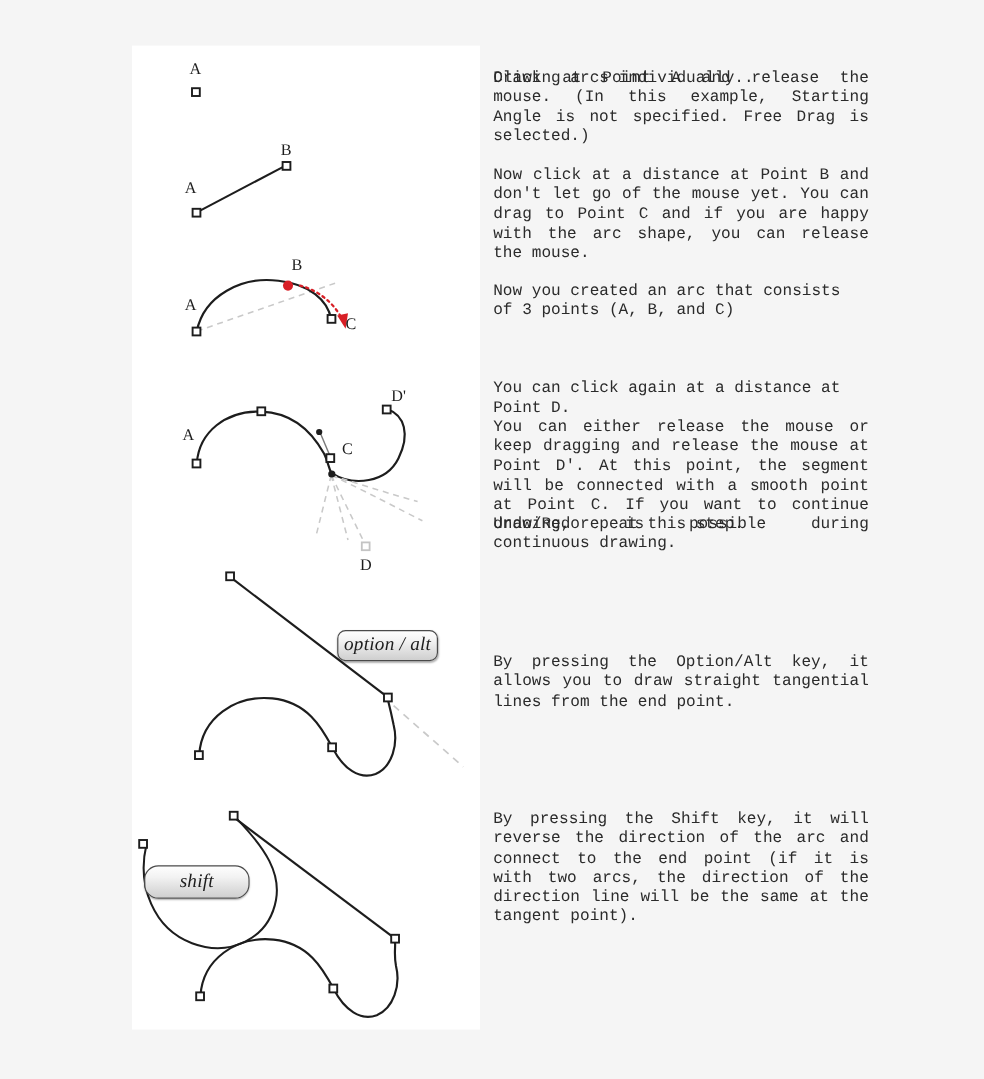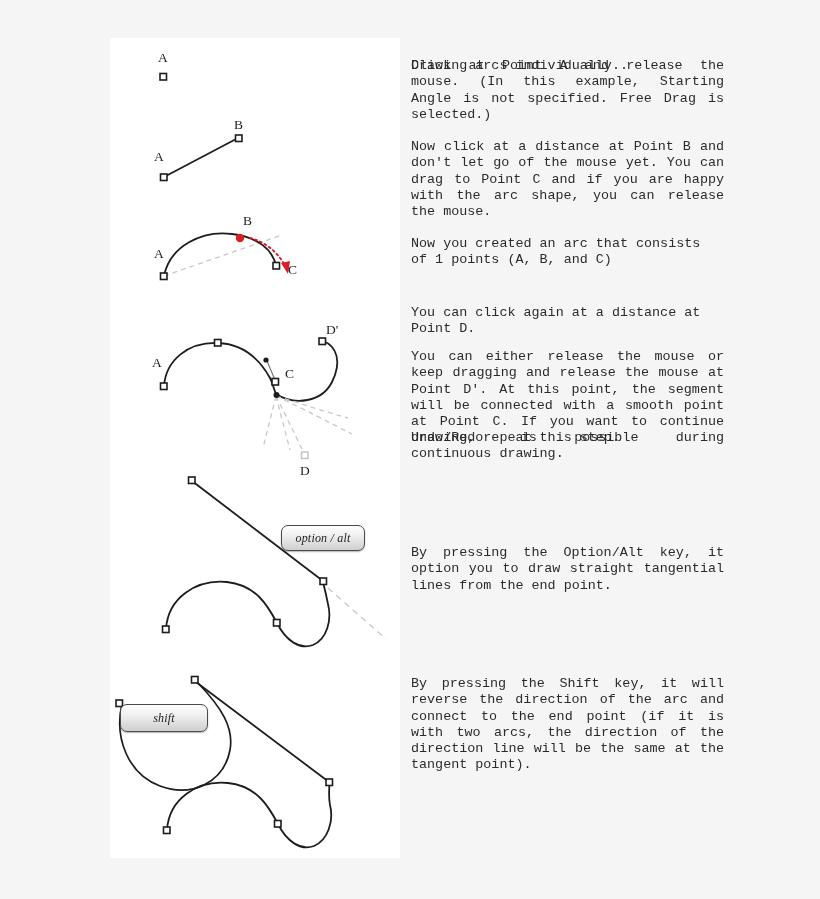--- a/index.html
+++ b/index.html
@@ -57,39 +57,40 @@
   .para.nojust { text-align: left; }
 
   
   .keycap {
     position: absolute;
     border: 1.3px solid #4a4a4a;
     border-radius: 7px;
     background: linear-gradient(to bottom, #fefefe 0%, #f2f2f2 35%, #dcdcdc 75%, #cfcfcf 100%);
     box-shadow: 0 1px 1.5px rgba(0,0,0,0.30);
     font-style: italic;
-    font-size: 12px;
+    font-size: 16px;
     color: #1d1d1d;
     display: flex;
     align-items: center;
     justify-content: center;
     font-family: "Liberation Serif", "DejaVu Serif", serif;
     letter-spacing: 0.2px;
   }
   #keycap-option {
     left: 281px;
     top: 525px;
     width: 82px;
     height: 24px;
   }
   #keycap-shift {
     left: 120px;
-    top: 704px;
+    top: 721px;
     width: 86px;
     height: 26px;
+    border-radius: 12px;
   }
   .svg-label {
     font-family: "Liberation Serif", "DejaVu Serif", serif;
     font-size: 13.5px;
     fill: #1d1d1d;
   }
 </style>
 </head>
 <body>
 
@@ -211,21 +212,21 @@
     <span>option / alt</span>
   </div>
   <div class="keycap" id="keycap-shift">
     <span>shift</span>
   </div>
 
   <div id="text-column">
     <p class="para nojust" style="top:0px">Drawing arcs individually..</p>
     <p class="para" style="top:0">Click at Point A and release the mouse. (In this example, Starting Angle is not specified. Free Drag is selected.)</p>
     <p class="para" style="top:81px">Now click at a distance at Point B and don't let go of the mouse yet. You can drag to Point C and if you are happy with the arc shape, you can release the mouse.</p>
-    <p class="para nojust" style="top:178px">Now you created an arc that consists of 1 points (A, B, and C)</p>
-    <p class="para nojust" style="top:247px">You can click again at a distance at Point D.</p>
+    <p class="para nojust" style="top:178px">Now you created an arc that consists of 3 points (A, B, and C)</p>
+    <p class="para nojust" style="top:259px">You can click again at a distance at Point D.</p>
     <p class="para" style="top:291px">You can either release the mouse or keep dragging and release the mouse at Point D'. At this point, the segment will be connected with a smooth point at Point C. If you want to continue drawing, repeat this step.</p>
     <p class="para" style="top:372px">Undo/Redo is possible during continuous drawing.</p>
-    <p class="para" style="top:487px">By pressing the Option/Alt key, it option you to draw straight tangential lines from the end point.</p>
+    <p class="para" style="top:487px">By pressing the Option/Alt key, it allows you to draw straight tangential lines from the end point.</p>
     <p class="para" style="top:618px">By pressing the Shift key, it will reverse the direction of the arc and connect to the end point (if it is with two arcs, the direction of the direction line will be the same at the tangent point).</p>
   </div>
 
 </div>
 
 </body></html>

